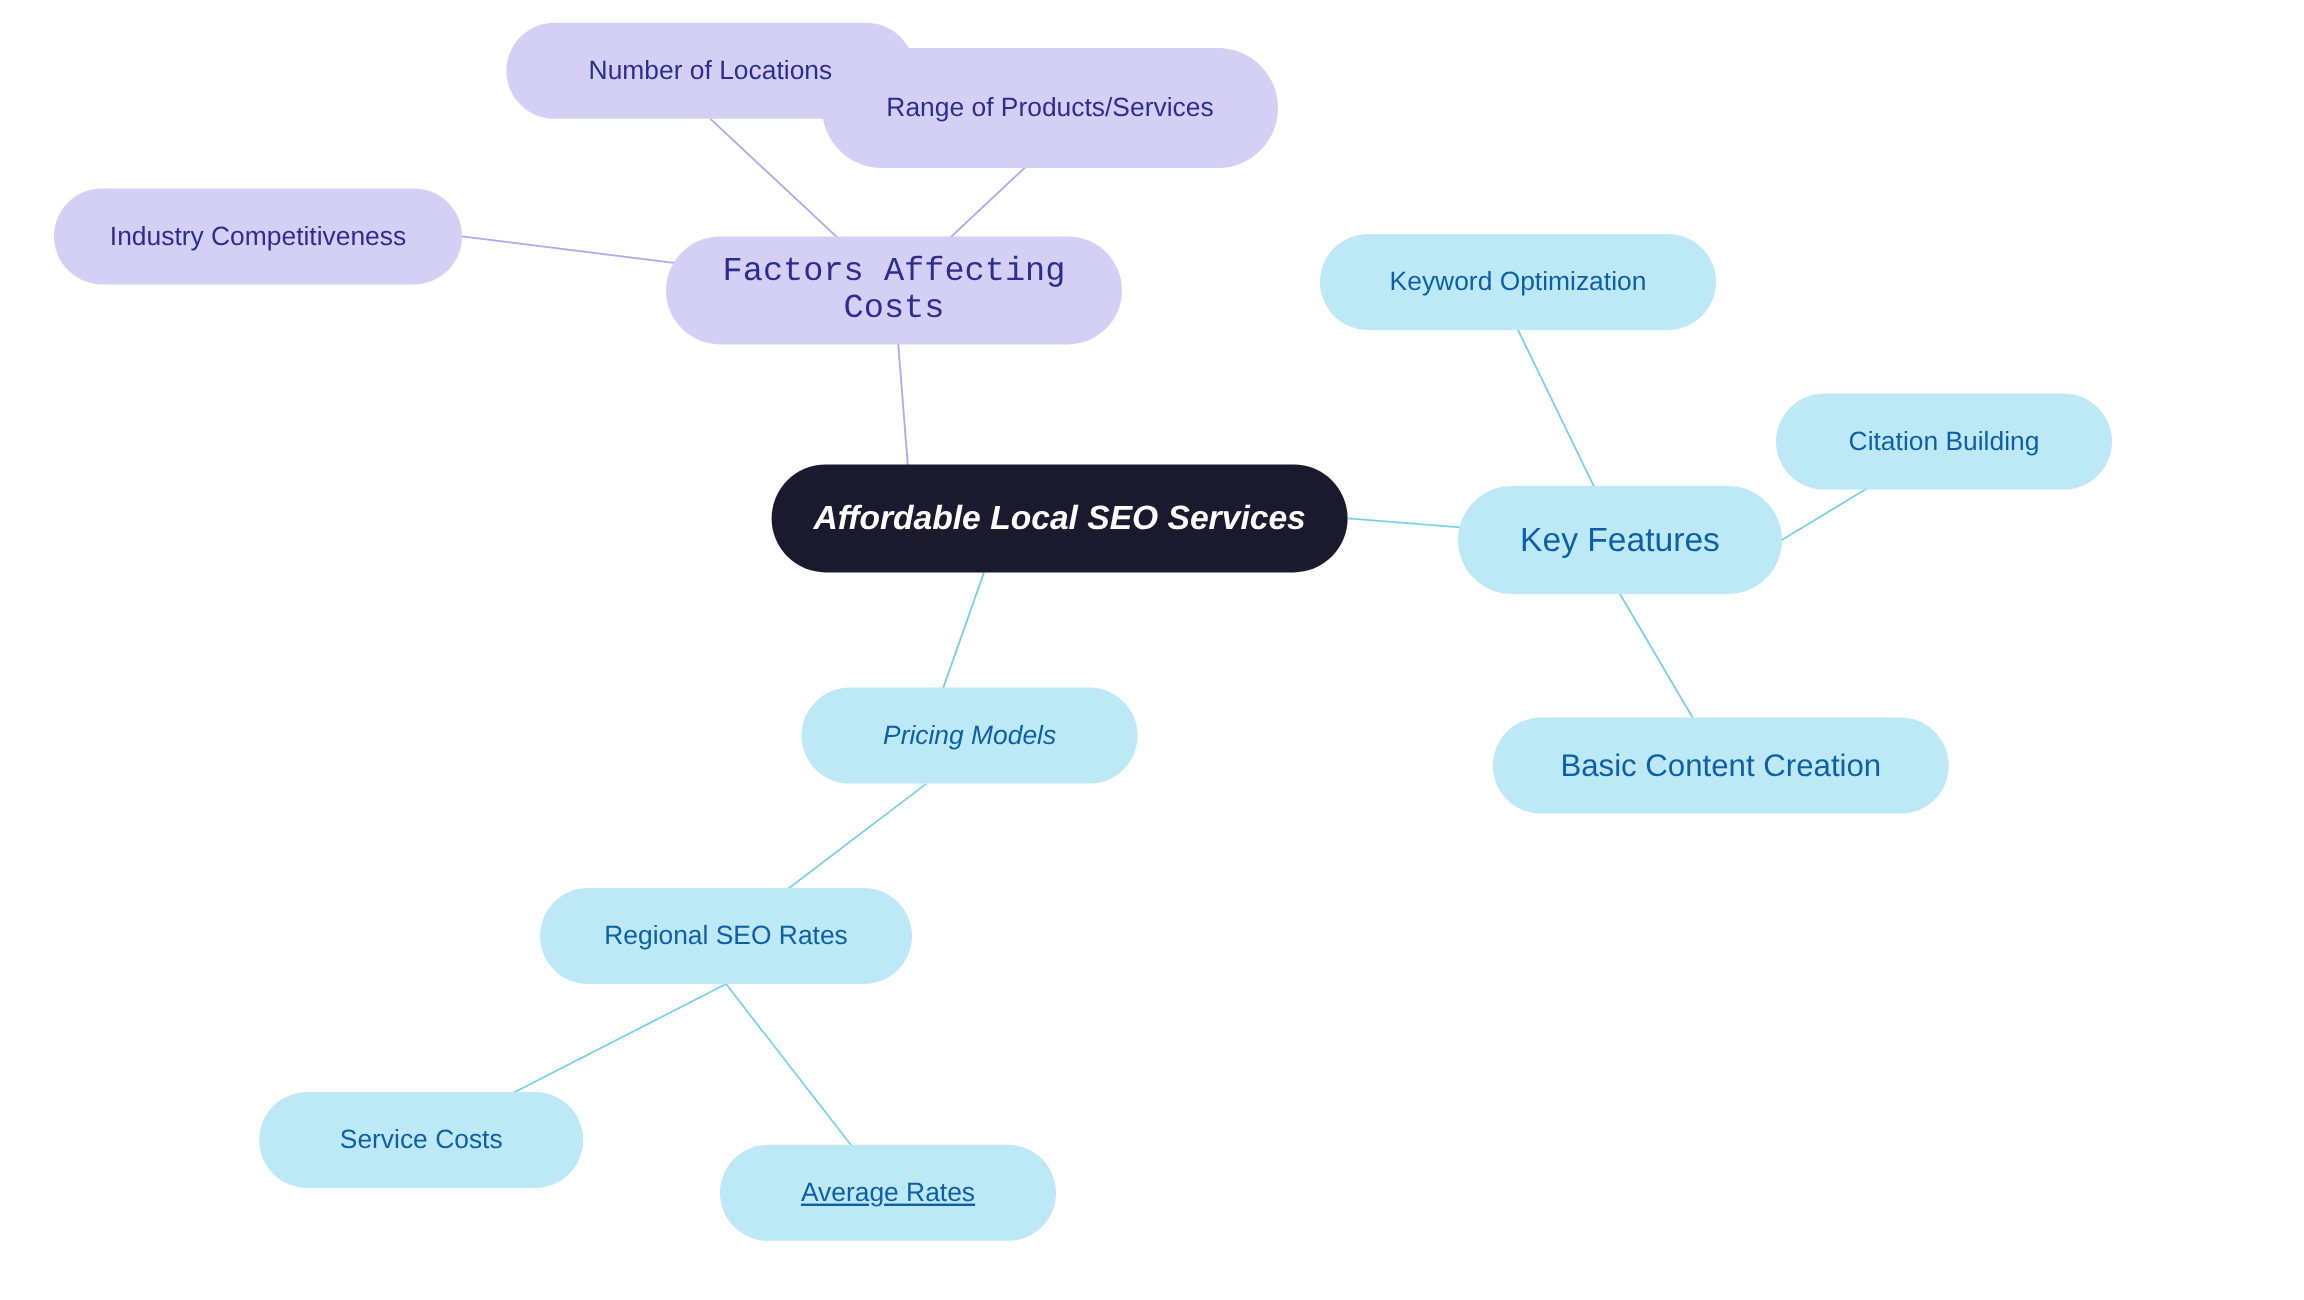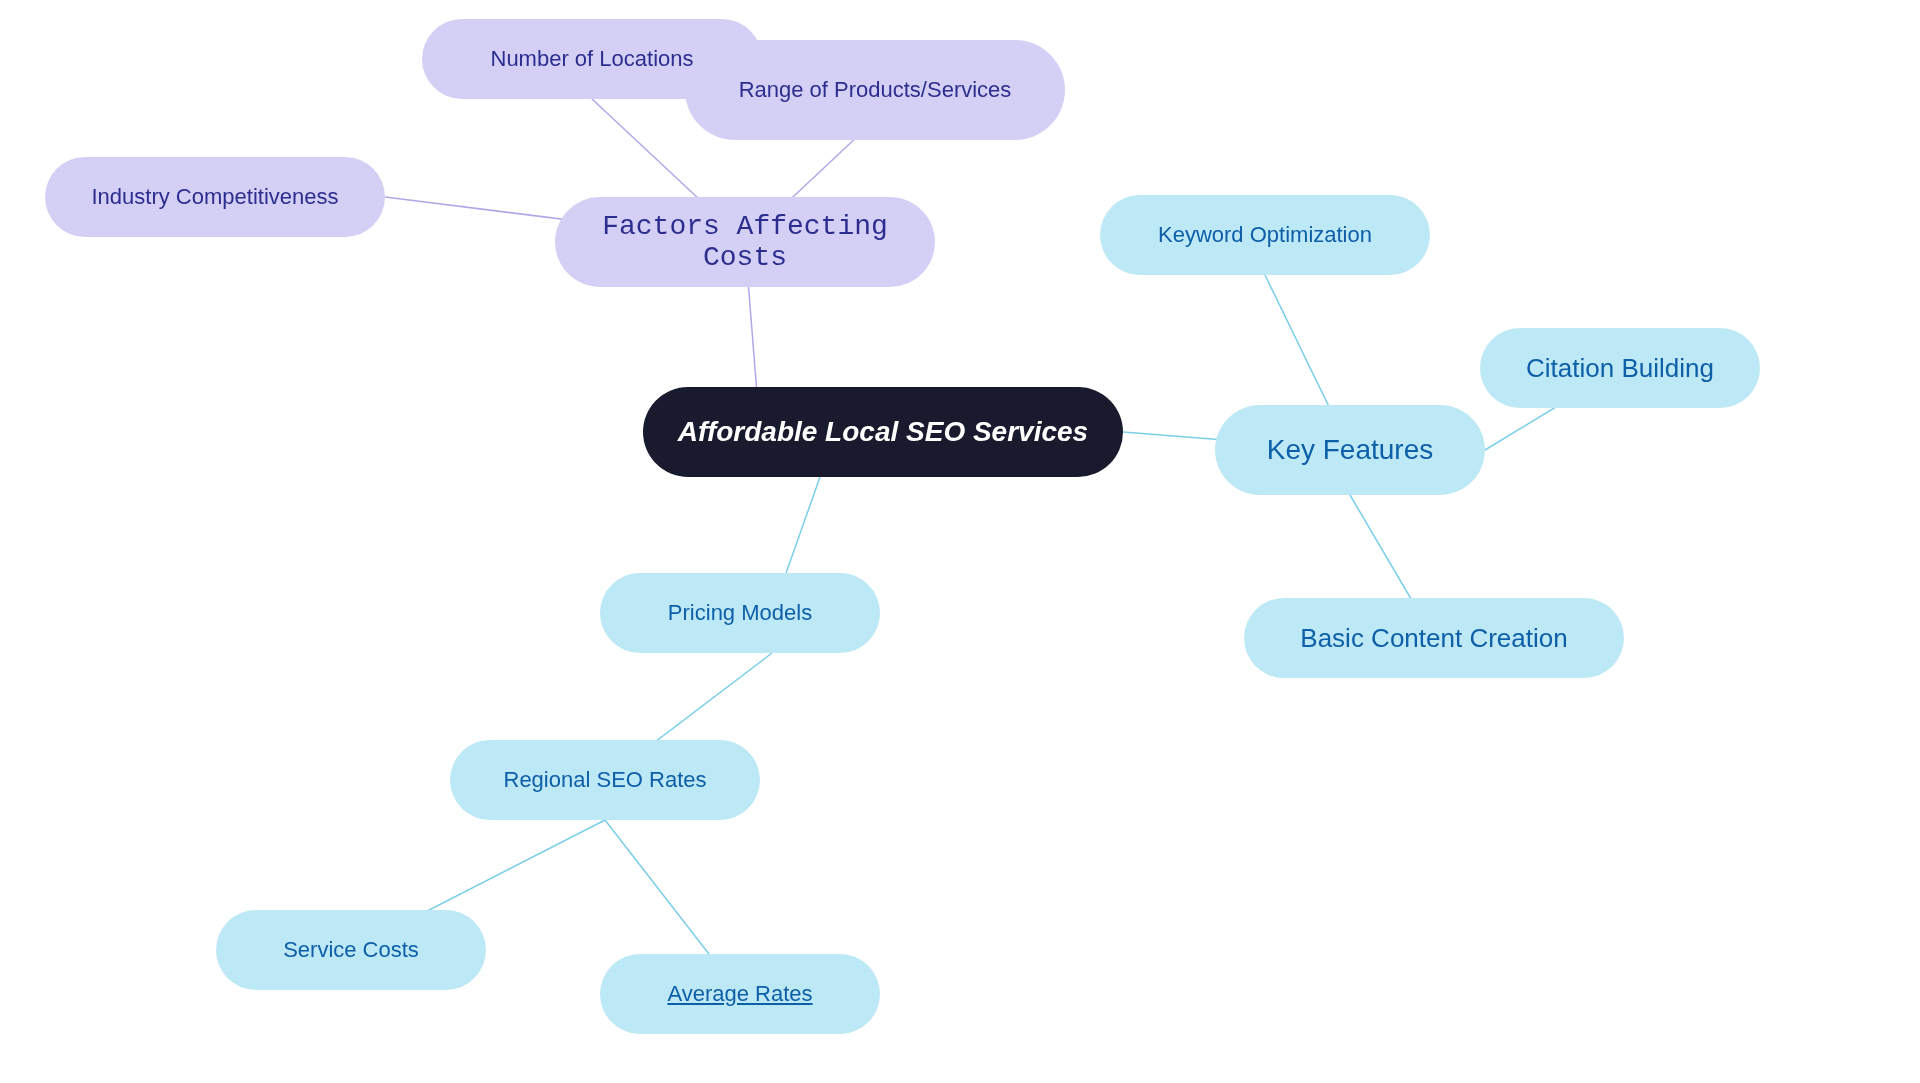--- a/index.html
+++ b/index.html
@@ -91,35 +91,36 @@
       height: 80px;
       left: 1100px;
       top: 195px;
       font-size: 22px;
     }
     .node-citation {
       width: 280px;
       height: 80px;
       left: 1480px;
       top: 328px;
-      font-size: 26px;
+      font-size: 22px;
     }
     .node-basic-content {
       width: 380px;
       height: 80px;
       left: 1244px;
       top: 598px;
       font-size: 26px;
     }
     .node-pricing-models {
       width: 280px;
       height: 80px;
-      left: 600px;
+      left: 668px;
       top: 573px;
       font-size: 22px;
+      font-style: italic;
     }
     .node-regional-seo {
       width: 310px;
       height: 80px;
       left: 450px;
       top: 740px;
       font-size: 22px;
     }
     .node-service-costs {
       width: 270px;

